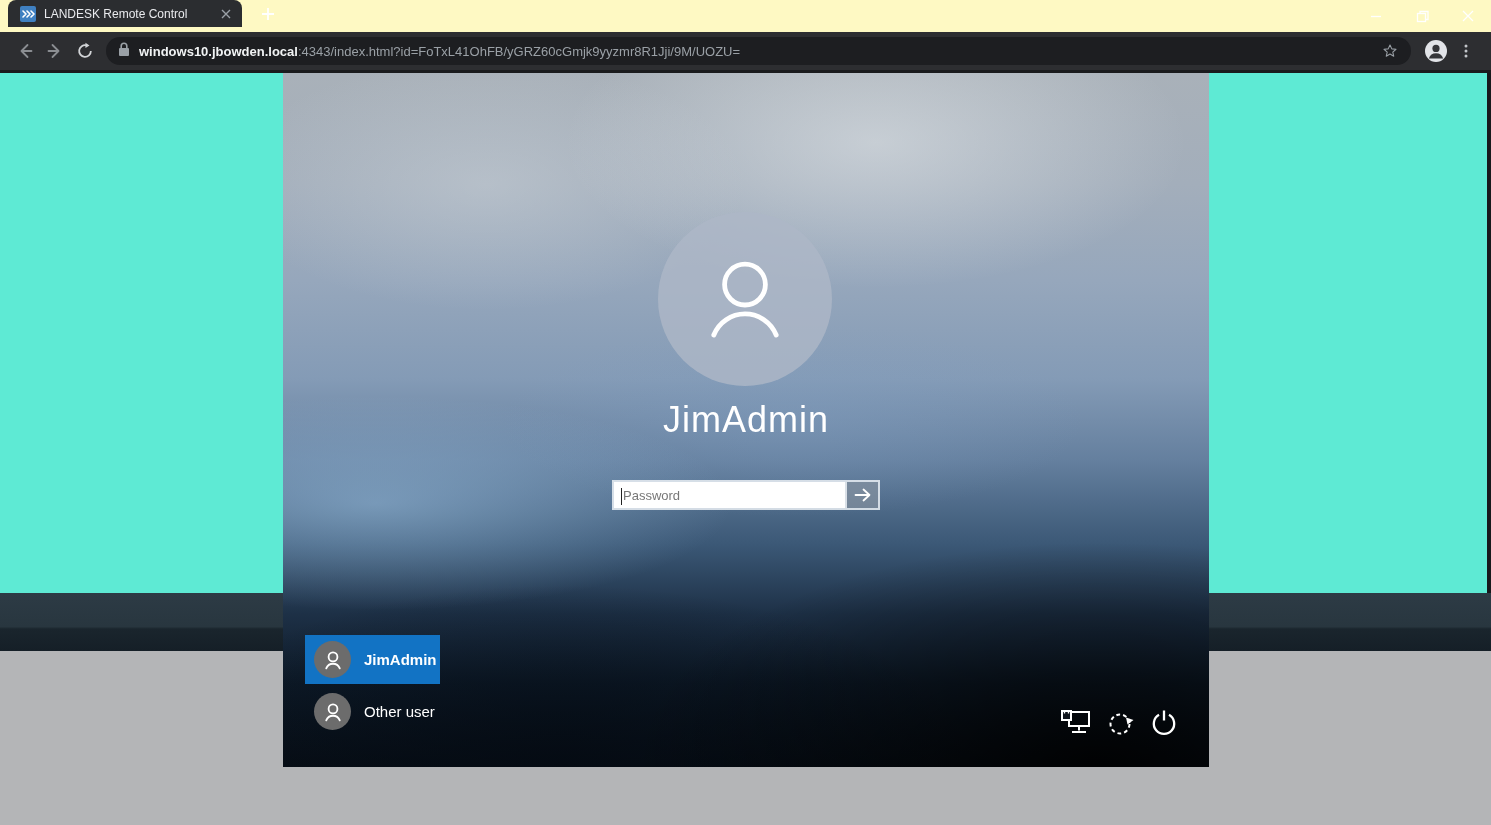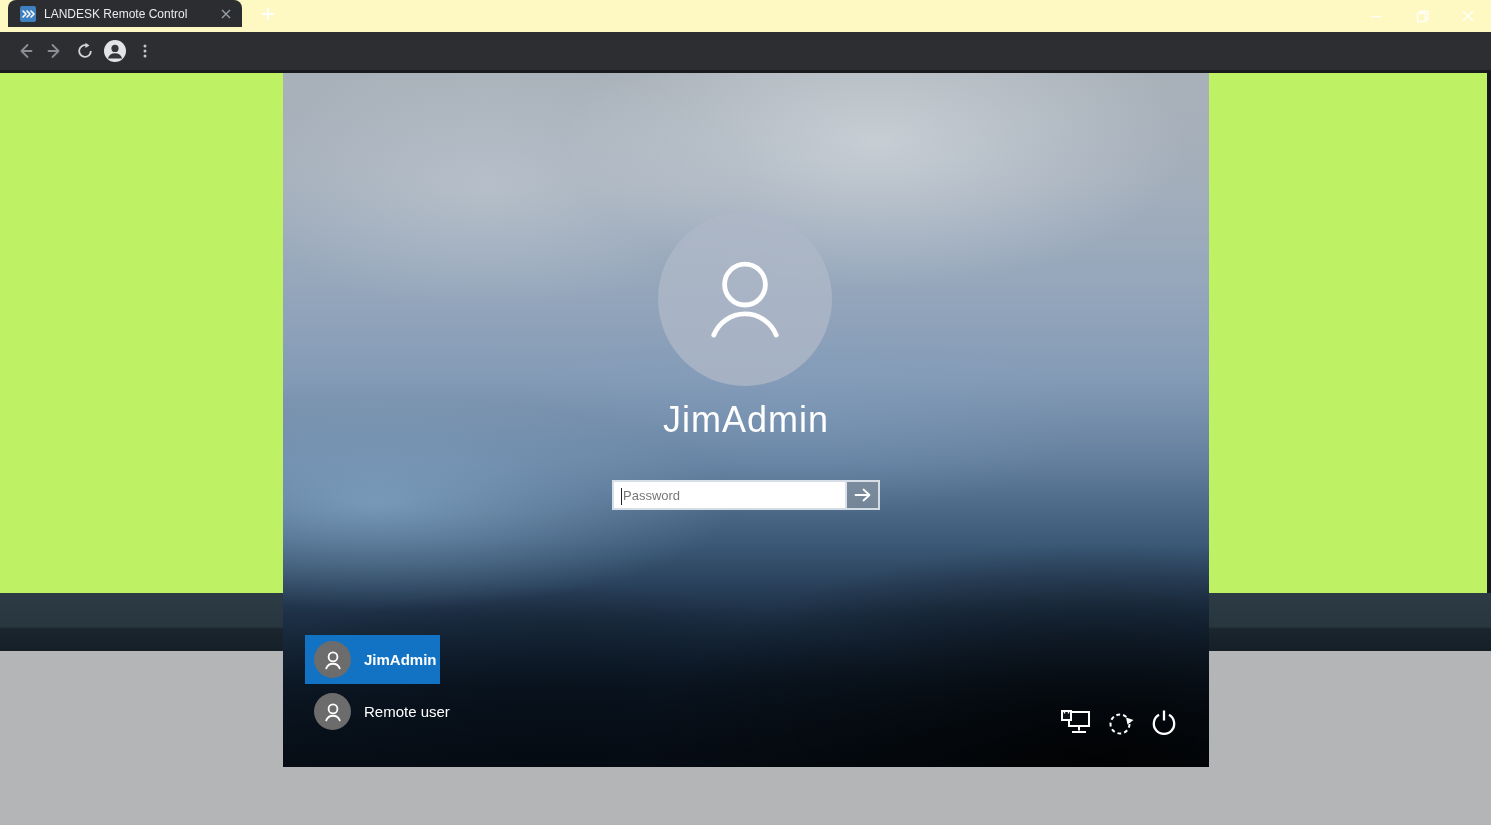--- a/index.html
+++ b/index.html
@@ -23,21 +23,21 @@
   .nav-btn { width:30px; height:30px; display:flex; align-items:center; justify-content:center; }
   .omnibox { flex:1; height:28px; margin-left:6px; margin-right:10px; background:#1d1e21; border-radius:14px;
              display:flex; align-items:center; padding:0 10px 0 12px; min-width:0; }
   .url { margin-left:9px; font-size:13px; white-space:nowrap; overflow:hidden; flex:1; }
   .url-domain { color:#f1f3f4; font-weight:700; }
   .url-rest { color:#9aa0a6; }
   .star-btn { margin-left:auto; width:22px; height:22px; display:flex; align-items:center; justify-content:center; }
   .profile-btn, .menu-btn { width:30px; height:30px; display:flex; align-items:center; justify-content:center; }
 
   
-  .content { position:relative; height:523px; background:#bef264; border-top:3px solid #1a1b1d; }
+  .content { position:relative; height:523px; background:#5eead4; border-top:3px solid #1a1b1d; }
   .content-right-edge { position:absolute; top:0; right:0; width:4px; height:100%; background:#17191c; }
   .remote-screen { position:absolute; left:283px; top:0; width:926px; height:694px; overflow:hidden;
     background:
       radial-gradient(48% 30% at 64% 10%, rgba(232,236,238,0.50), transparent 70%),
       radial-gradient(40% 26% at 22% 16%, rgba(205,212,218,0.45), transparent 70%),
       radial-gradient(55% 22% at 10% 62%, rgba(160,198,230,0.50), transparent 70%),
       radial-gradient(45% 20% at 55% 50%, rgba(130,160,195,0.35), transparent 70%),
       radial-gradient(70% 45% at 88% 100%, rgba(0,0,0,0.88), transparent 72%),
       radial-gradient(60% 35% at 30% 100%, rgba(4,10,18,0.80), transparent 75%),
       linear-gradient(180deg, #a9b1b9 0%, #a3aebb 16%, #96a7bc 30%, #849bb6 44%, #647f9e 56%, #3b5876 68%, #1d3046 78%, #0d1a28 88%, #070e16 100%);
@@ -127,20 +127,34 @@
     <div class="nav-btn">
       <svg width="18" height="18" viewBox="0 0 18 18">
           <path d="M6.5 3 L12.5 9 l-6 6 M12.5 9 h-10" stroke="#8b8e92" stroke-width="1.8" fill="none" stroke-linecap="round" stroke-linejoin="round"></path>
         </svg>
     </div>
     <div class="nav-btn">
       <svg width="18" height="18" viewBox="0 0 20 20" fill="none">
         <path d="M16.5 10 A 6.5 6.5 0 1 1 11.5 3.7" stroke="#d2d4d7" stroke-width="2"></path>
         <path d="M10.5 0.8 L10.5 6.8 L15 3.8 Z" fill="#d2d4d7"></path>
       </svg>
+    </div>
+    <div class="omnibox">
+      <span>
+        <svg width="12" height="15" viewBox="0 0 12 15" fill="none">
+          <rect x="1" y="6" width="10" height="8" rx="1" fill="#9aa0a6"></rect>
+          <path d="M3.2 6 V4 a2.8 2.8 0 0 1 5.6 0 V6" stroke="#9aa0a6" stroke-width="1.6"></path>
+        </svg>
+      </span>
+      <span class="url"><span class="url-domain">windows10.jbowden.local</span><span class="url-rest">:4343/index.html?id=FoTxL41OhFB/yGRZ60cGmjk9yyzmr8R1Jji/9M/UOZU=</span></span>
+      <span class="star-btn">
+        <svg width="16" height="16" viewBox="0 0 24 24" fill="none">
+            <path d="M12 3 l2.7 5.8 6.3.6 -4.8 4.2 1.4 6.2 -5.6-3.3 -5.6 3.3 1.4-6.2 -4.8-4.2 6.3-.6 z" stroke="#9aa0a6" stroke-width="1.6" stroke-linejoin="round"></path>
+          </svg>
+      </span>
     </div>
     <div class="profile-btn">
       <svg width="24" height="24" viewBox="0 0 24 24">
         <circle cx="12" cy="12" r="11" fill="#e2e4e8"></circle>
         <circle cx="12" cy="9.4" r="3.6" fill="#35363a"></circle>
         <path d="M4.8 19.5 a7.6 7.6 0 0 1 14.4 0 z" fill="#35363a"></path>
       </svg>
     </div>
     <div class="menu-btn">
       <svg width="16" height="16" viewBox="0 0 16 16" fill="#c3c6ca">
@@ -182,21 +196,21 @@
           </span>
           <span class="user-row-label">JimAdmin</span>
         </div>
         <div class="user-row">
           <span class="small-avatar">
             <svg width="26" height="26" viewBox="0 0 100 100" fill="none">
               <circle cx="50" cy="38" r="17" stroke="#fff" stroke-width="7"></circle>
               <path d="M24 82 A 28 28 0 0 1 76 82" stroke="#fff" stroke-width="7" stroke-linecap="round"></path>
             </svg>
           </span>
-          <span class="user-row-label">Remote user</span>
+          <span class="user-row-label">Other user</span>
         </div>
       </div>
 
       <div class="tray-icons">
         <span class="tray-btn">
           <svg width="34" height="30" viewBox="0 0 34 30" fill="none">
             <rect x="10" y="4" width="20" height="14" stroke="#fff" stroke-width="2"></rect>
             <path d="M20 18 v4.5 M13 24 h14" stroke="#fff" stroke-width="2"></path>
             <rect x="3" y="3" width="9" height="9" fill="#10161d" stroke="#fff" stroke-width="2"></rect>
             <path d="M5.5 3 v2.5 M9.5 3 v2.5" stroke="#fff" stroke-width="1.4"></path>

